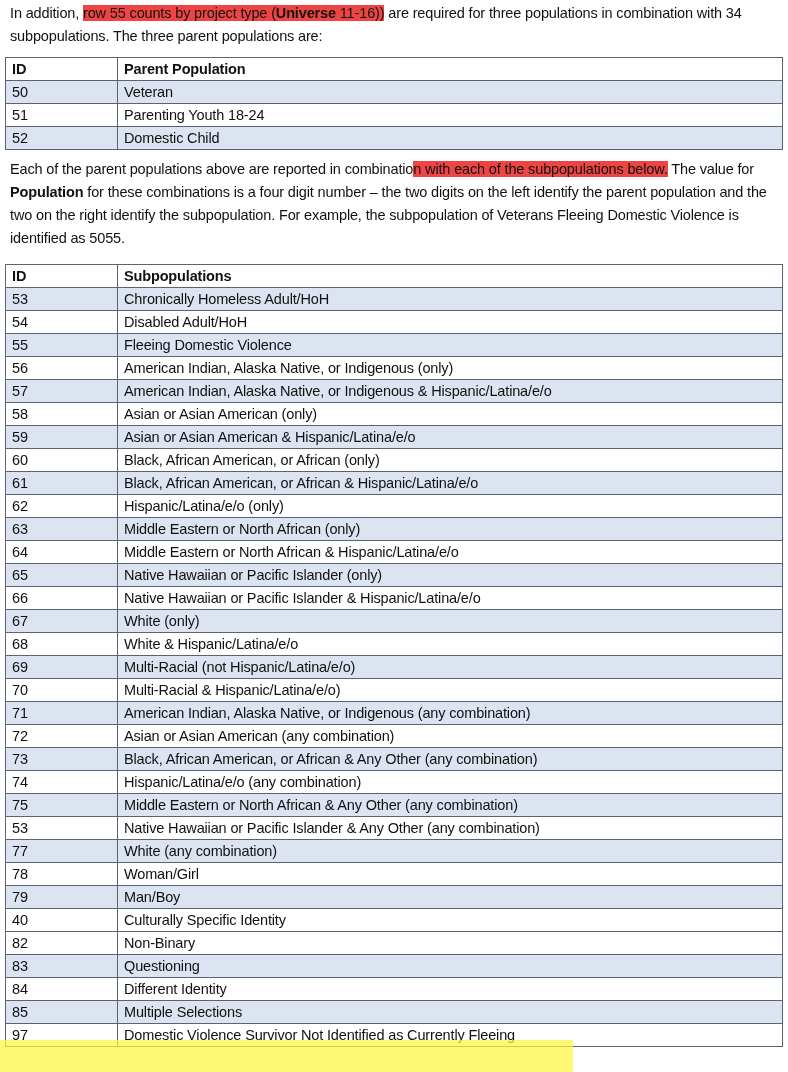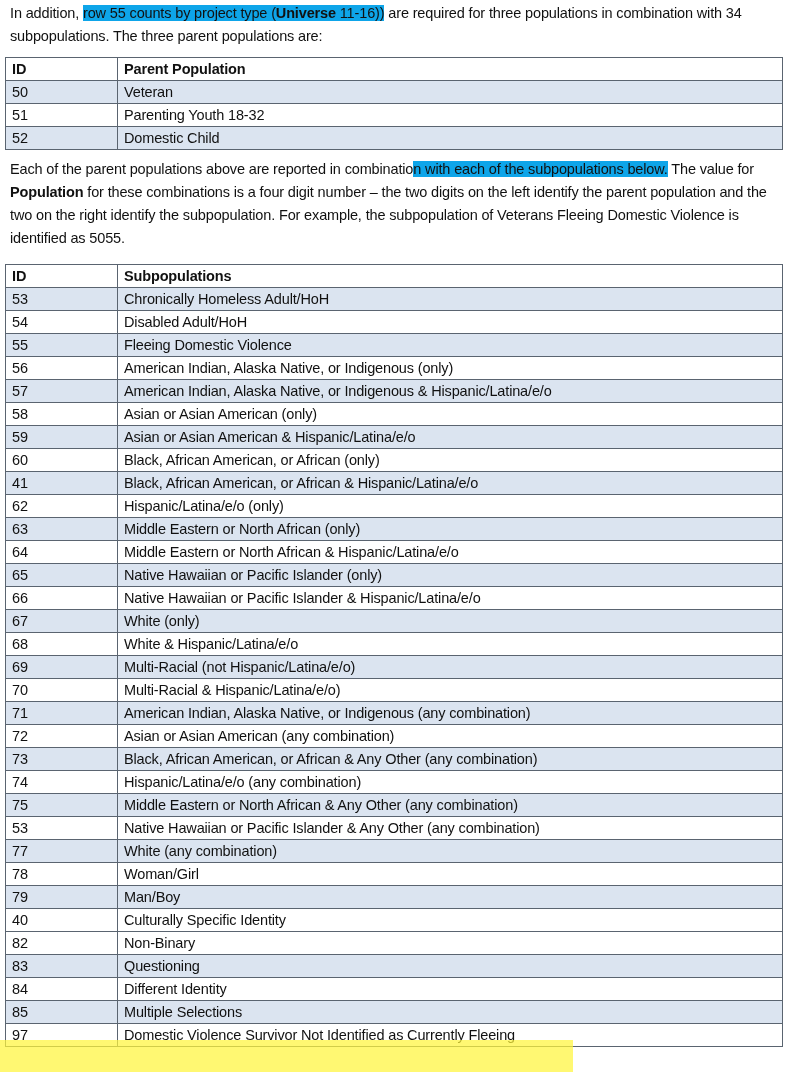--- a/index.html
+++ b/index.html
@@ -18,21 +18,21 @@
       letter-spacing: -0.15px;
     }
     .para {
       position: absolute;
       left: 10px;
       right: 8px;
       line-height: 23px;
       margin: 0;
     }
     .hl {
-      background: #0ea5e9;
+      background: #ef4444;
     }
     b { font-weight: bold; }
 
     table.doc-table {
       position: absolute;
       left: 5px;
       width: 778px;
       border-collapse: collapse;
       table-layout: fixed;
     }
@@ -87,21 +87,21 @@
       <th>Parent Population</th>
     </tr>
   </thead>
   <tbody id="t1-body">
       <tr class="alt">
         <td class="col-id">50</td>
         <td>Veteran</td>
       </tr>
       <tr class="plain">
         <td class="col-id">51</td>
-        <td>Parenting Youth 18-32</td>
+        <td>Parenting Youth 18-24</td>
       </tr>
       <tr class="alt">
         <td class="col-id">52</td>
         <td>Domestic Child</td>
       </tr>
     </tbody>
 </table>
 
 <p class="para" style="top:158px;"><span>Each of the parent populations above are reported in combinatio</span><span class="hl">n with each of the subpopulations below.</span><span> The value for </span><b>Population</b><span> for these combinations is a four digit number – the two digits on the left identify the parent population and the two on the right identify the subpopulation.  For example, the subpopulation of Veterans Fleeing Domestic Violence is identified as 5055.</span></p>
 
@@ -139,21 +139,21 @@
       </tr>
       <tr class="alt">
         <td class="col-id">59</td>
         <td>Asian or Asian American &amp; Hispanic/Latina/e/o</td>
       </tr>
       <tr class="plain">
         <td class="col-id">60</td>
         <td>Black, African American, or African (only)</td>
       </tr>
       <tr class="alt">
-        <td class="col-id">41</td>
+        <td class="col-id">61</td>
         <td>Black, African American, or African &amp; Hispanic/Latina/e/o</td>
       </tr>
       <tr class="plain">
         <td class="col-id">62</td>
         <td>Hispanic/Latina/e/o (only)</td>
       </tr>
       <tr class="alt">
         <td class="col-id">63</td>
         <td>Middle Eastern or North African (only)</td>
       </tr>

